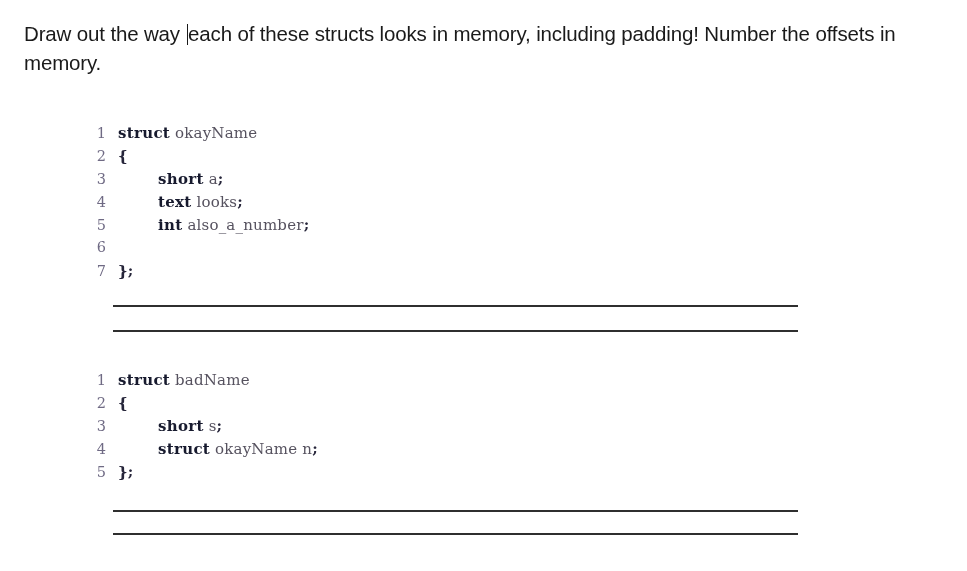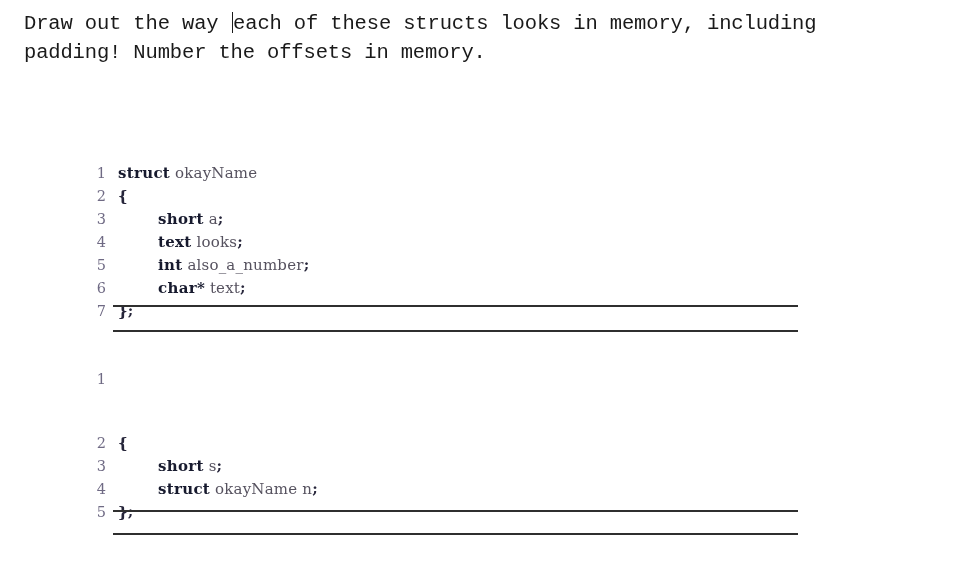--- a/index.html
+++ b/index.html
@@ -13,23 +13,23 @@
     position: relative;
     overflow: hidden;
     font-family: "Liberation Sans", sans-serif;
     -webkit-font-smoothing: antialiased;
   }
 
   
   .prompt {
     position: absolute;
     left: 24px;
-    top: 9px;
+    top: 19px;
     width: 880px;
-    font-family: Liberation Mono, monospace;
+    font-family: Liberation Sans, sans-serif;
     font-size: 20.5px;
     line-height: 29px;
     color: #1a1a1a;
     letter-spacing: -0.15px;
     white-space: pre-wrap;
   }
   .prompt .caret {
     display: inline-block;
     width: 0;
     border-left: 1.3px solid #1a1a1a;
@@ -60,21 +60,20 @@
     font-family: "DejaVu Serif", "Liberation Serif", serif;
     font-size: 14.5px;
     flex: 0 0 24px;
     user-select: none;
   }
   .codetext {
     padding-left: 12px;
     font-size: 15px;
     color: #4b4758;
     letter-spacing: 0.2px;
-    margin-top: 40px;
   }
   .kw {
     font-weight: bold;
     color: #171a2e;
     letter-spacing: 0.3px;
   }
   .id {
     color: #56525f;
   }
   .punct {
@@ -104,29 +103,29 @@
 <body>
 
 <div class="prompt"><span>Draw out the way </span><span class="caret"></span><span>each of these structs looks in memory, including padding! Number the offsets in memory.</span></div>
 
 <div class="listing" id="listing-1">
     <div class="code-line"><span class="lineno">1</span><span class="codetext"><span class="kw">struct</span><span> </span><span class="id">okayName</span></span></div>
     <div class="code-line"><span class="lineno">2</span><span class="codetext"><span class="punct">{</span></span></div>
     <div class="code-line"><span class="lineno">3</span><span class="codetext"><span class="ind">    </span><span class="kw">short</span><span> </span><span class="id">a</span><span class="punct">;</span></span></div>
     <div class="code-line"><span class="lineno">4</span><span class="codetext"><span class="ind">    </span><span class="kw">text</span><span> </span><span class="id">looks</span><span class="punct">;</span></span></div>
     <div class="code-line"><span class="lineno">5</span><span class="codetext"><span class="ind">    </span><span class="kw">int</span><span> </span><span class="id">also_a_number</span><span class="punct">;</span></span></div>
-    <div class="code-line"><span class="lineno">6</span><span class="codetext"><span class="ind">    </span><span class="kw">char</span><span class="star">*</span><span> </span><span class="id">text</span><span class="punct">;</span></span></div>
+    <div class="code-line"><span class="lineno">6</span></div>
     <div class="code-line"><span class="lineno">7</span><span class="codetext"><span class="punct">}</span><span class="punct">;</span></span></div>
   </div>
 
 <div class="rule" id="rule-1"></div>
 <div class="rule" id="rule-2"></div>
 
 <div class="listing" id="listing-2">
-    <div class="code-line"><span class="lineno">1</span></div>
+    <div class="code-line"><span class="lineno">1</span><span class="codetext"><span class="kw">struct</span><span> </span><span class="id">badName</span></span></div>
     <div class="code-line"><span class="lineno">2</span><span class="codetext"><span class="punct">{</span></span></div>
     <div class="code-line"><span class="lineno">3</span><span class="codetext"><span class="ind">    </span><span class="kw">short</span><span> </span><span class="id">s</span><span class="punct">;</span></span></div>
     <div class="code-line"><span class="lineno">4</span><span class="codetext"><span class="ind">    </span><span class="kw">struct</span><span> </span><span class="id">okayName</span><span> </span><span class="id">n</span><span class="punct">;</span></span></div>
     <div class="code-line"><span class="lineno">5</span><span class="codetext"><span class="punct">}</span><span class="punct">;</span></span></div>
   </div>
 
 <div class="rule" id="rule-3"></div>
 <div class="rule" id="rule-4"></div>
 
 </body></html>

